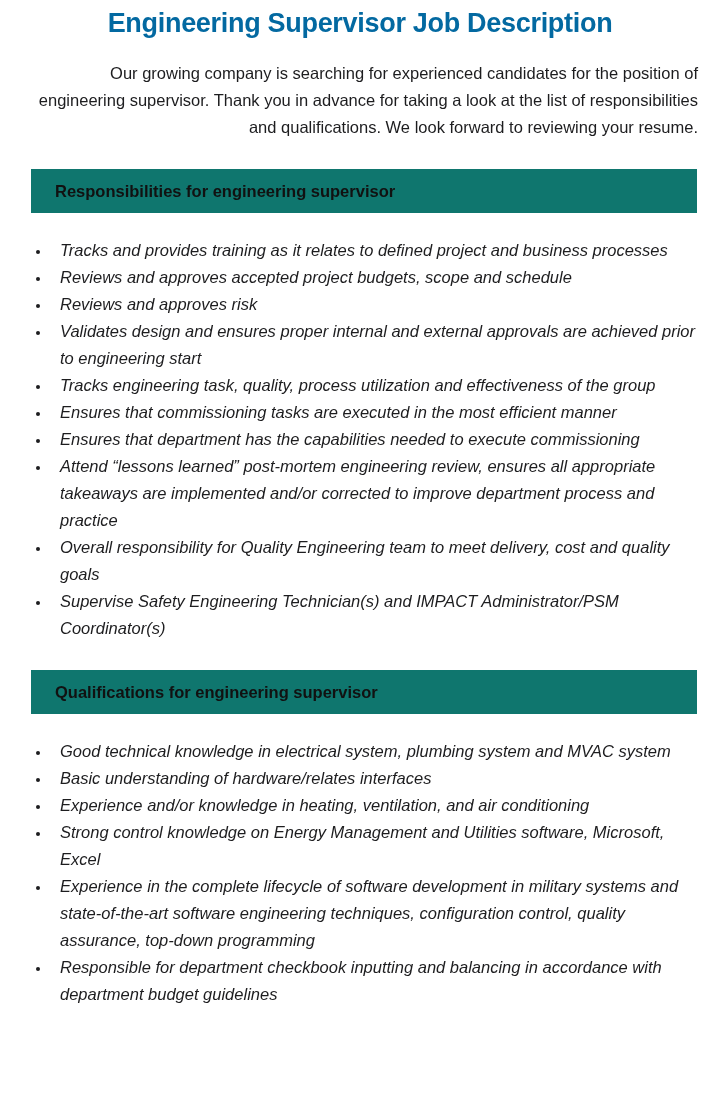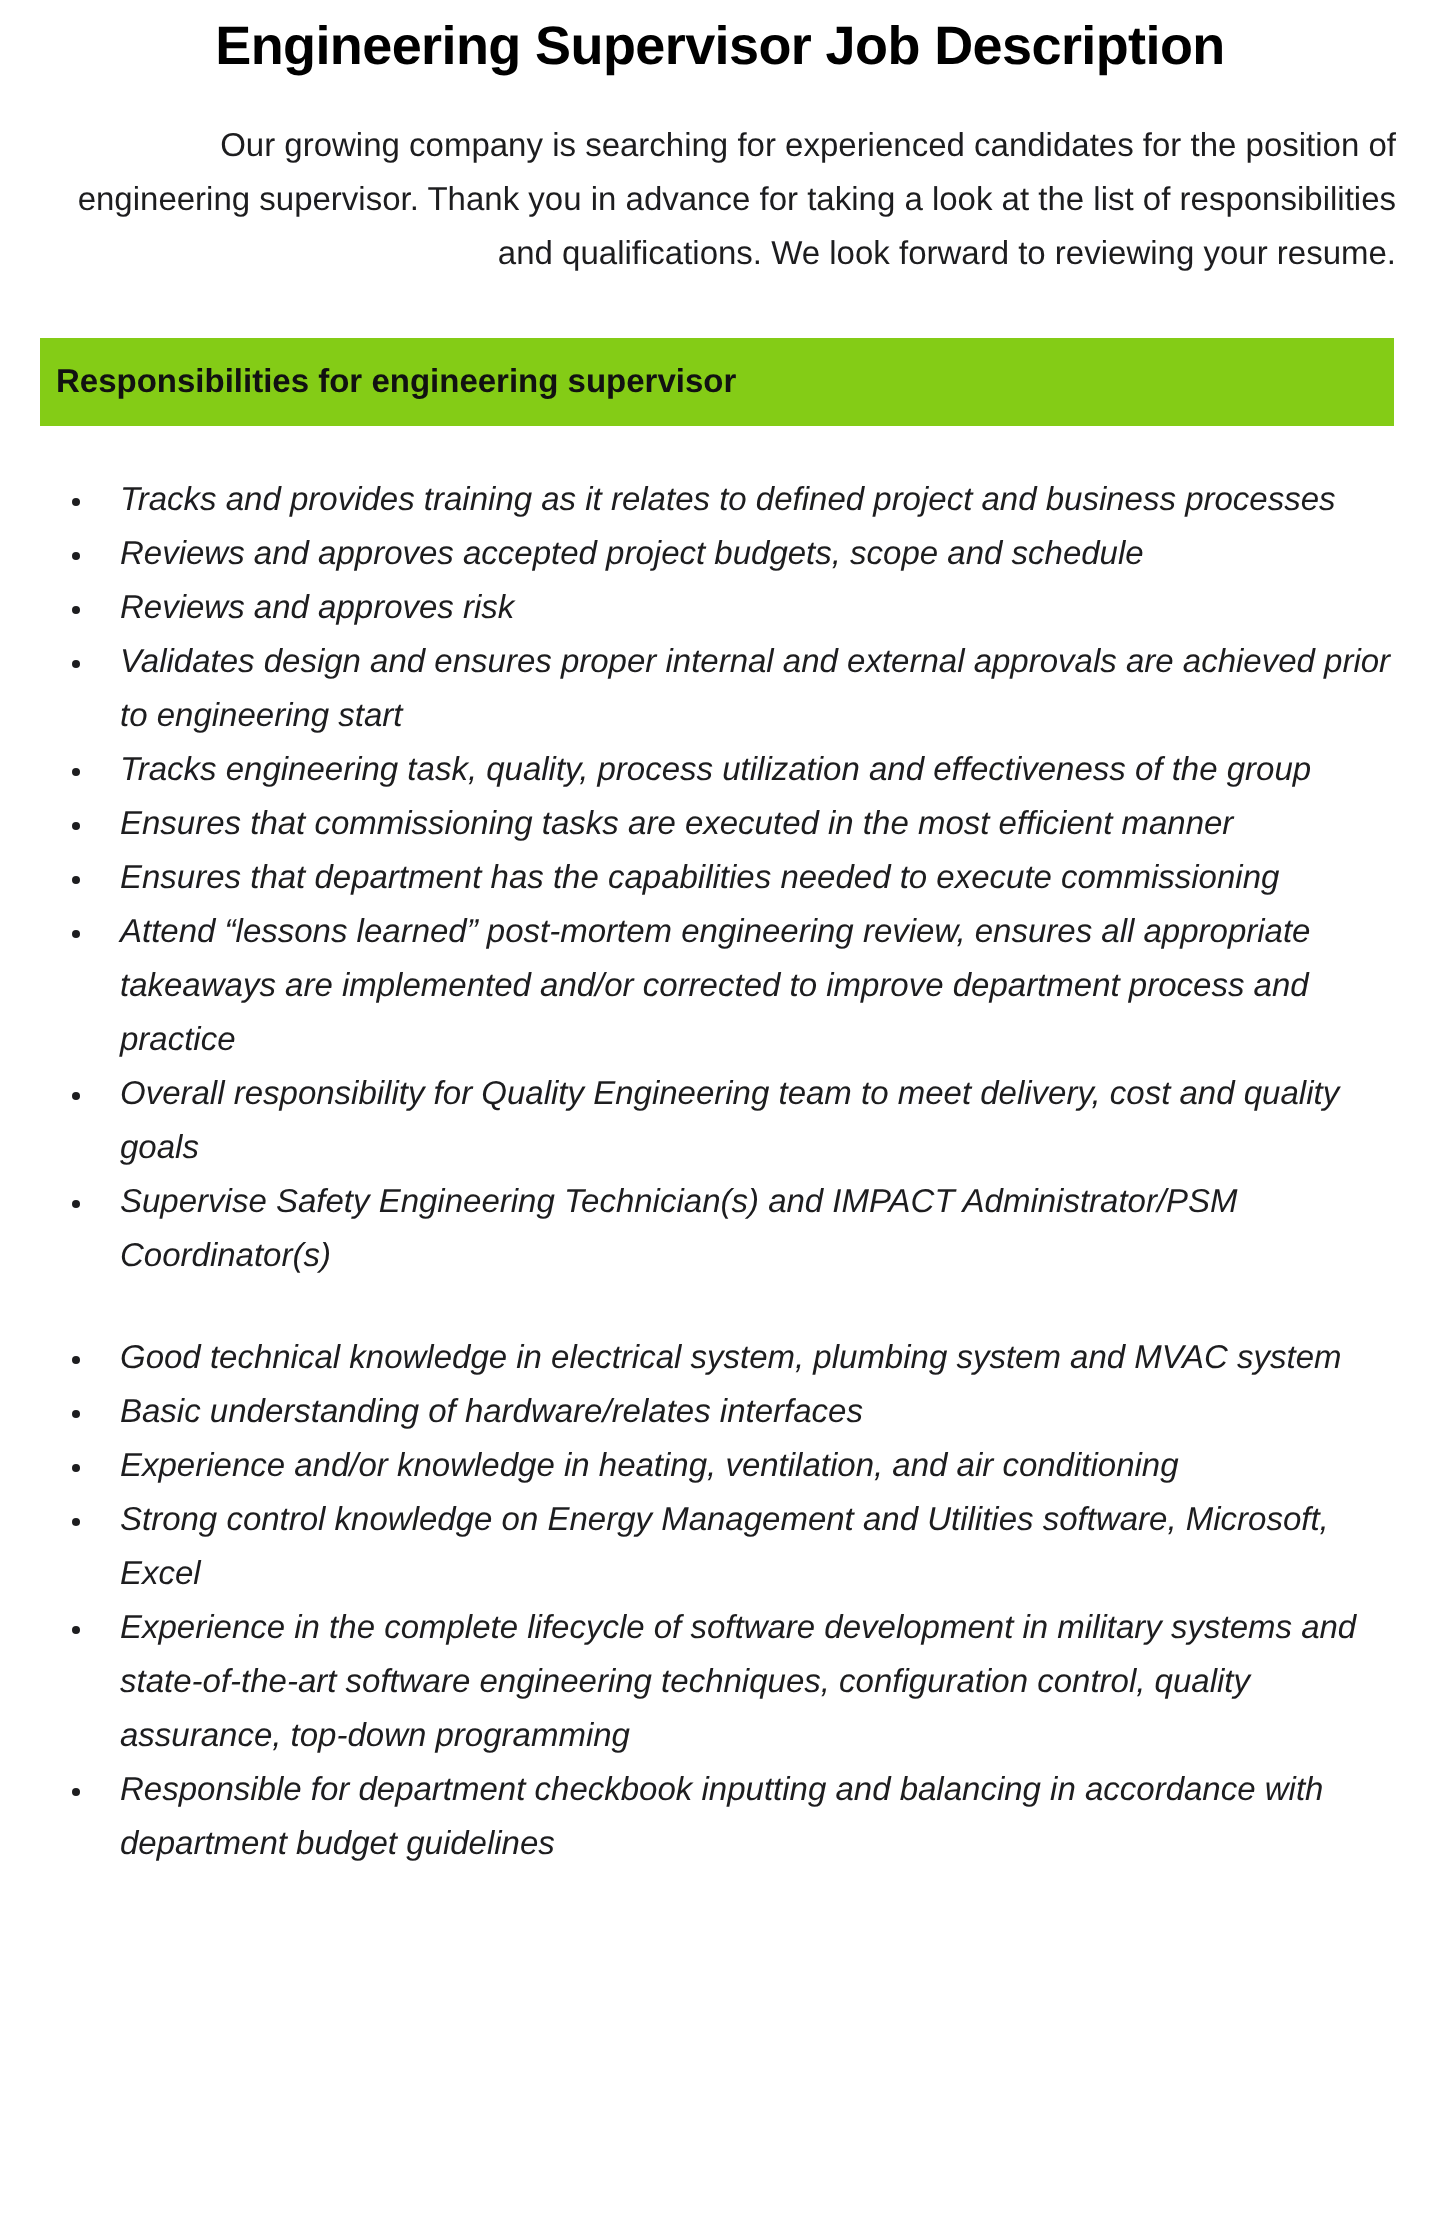--- a/index.html
+++ b/index.html
@@ -19,33 +19,33 @@
     width: 720px;
     padding-top: 6px;
   }
   h1.doc-title {
     margin: 0 10px;
     text-align: center;
     font-size: 27px;
     font-weight: 700;
     letter-spacing: -0.3px;
     line-height: 34px;
-    color: #000000;
+    color: #0369a1;
   }
   p.intro {
     margin: 20px 22px 0 20px;
     font-size: 16.5px;
     line-height: 27px;
     color: #1d1d1f;
     text-align: right;
   }
   .section-header {
-    margin: 28px 23px 0 20px;
-    background: #84cc16;
-    padding: 12px 10px 12px 8px;
+    margin: 28px 23px 0 31px;
+    background: #0f766e;
+    padding: 12px 10px 12px 24px;
     font-size: 16.5px;
     font-weight: 700;
     color: #111111;
     line-height: 20px;
   }
   ul.item-list {
     margin: 24px 23px 0 20px;
     padding-left: 31px;
     font-size: 16.5px;
     line-height: 27px;
@@ -81,20 +81,21 @@
       <li>Tracks engineering task, quality, process utilization and effectiveness of the group</li>
       <li>Ensures that commissioning tasks are executed in the most efficient manner</li>
       <li>Ensures that department has the capabilities needed to execute commissioning</li>
       <li>Attend “lessons learned” post-mortem engineering review, ensures all appropriate takeaways are implemented and/or corrected to improve department process and practice</li>
       <li>Overall responsibility for Quality Engineering team to meet delivery, cost and quality goals</li>
       <li>Supervise Safety Engineering Technician(s) and IMPACT Administrator/PSM Coordinator(s)</li>
     </ul>
   </div>
 
   <div class="section">
+    <div class="section-header">Qualifications for engineering supervisor</div>
     <ul class="item-list">
       <li>Good technical knowledge in electrical system, plumbing system and MVAC system</li>
       <li>Basic understanding of hardware/relates interfaces</li>
       <li>Experience and/or knowledge in heating, ventilation, and air conditioning</li>
       <li>Strong control knowledge on Energy Management and Utilities software, Microsoft, Excel</li>
       <li>Experience in the complete lifecycle of software development in military systems and state-of-the-art software engineering techniques, configuration control, quality assurance, top-down programming</li>
       <li>Responsible for department checkbook inputting and balancing in accordance with department budget guidelines</li>
     </ul>
   </div>
 

